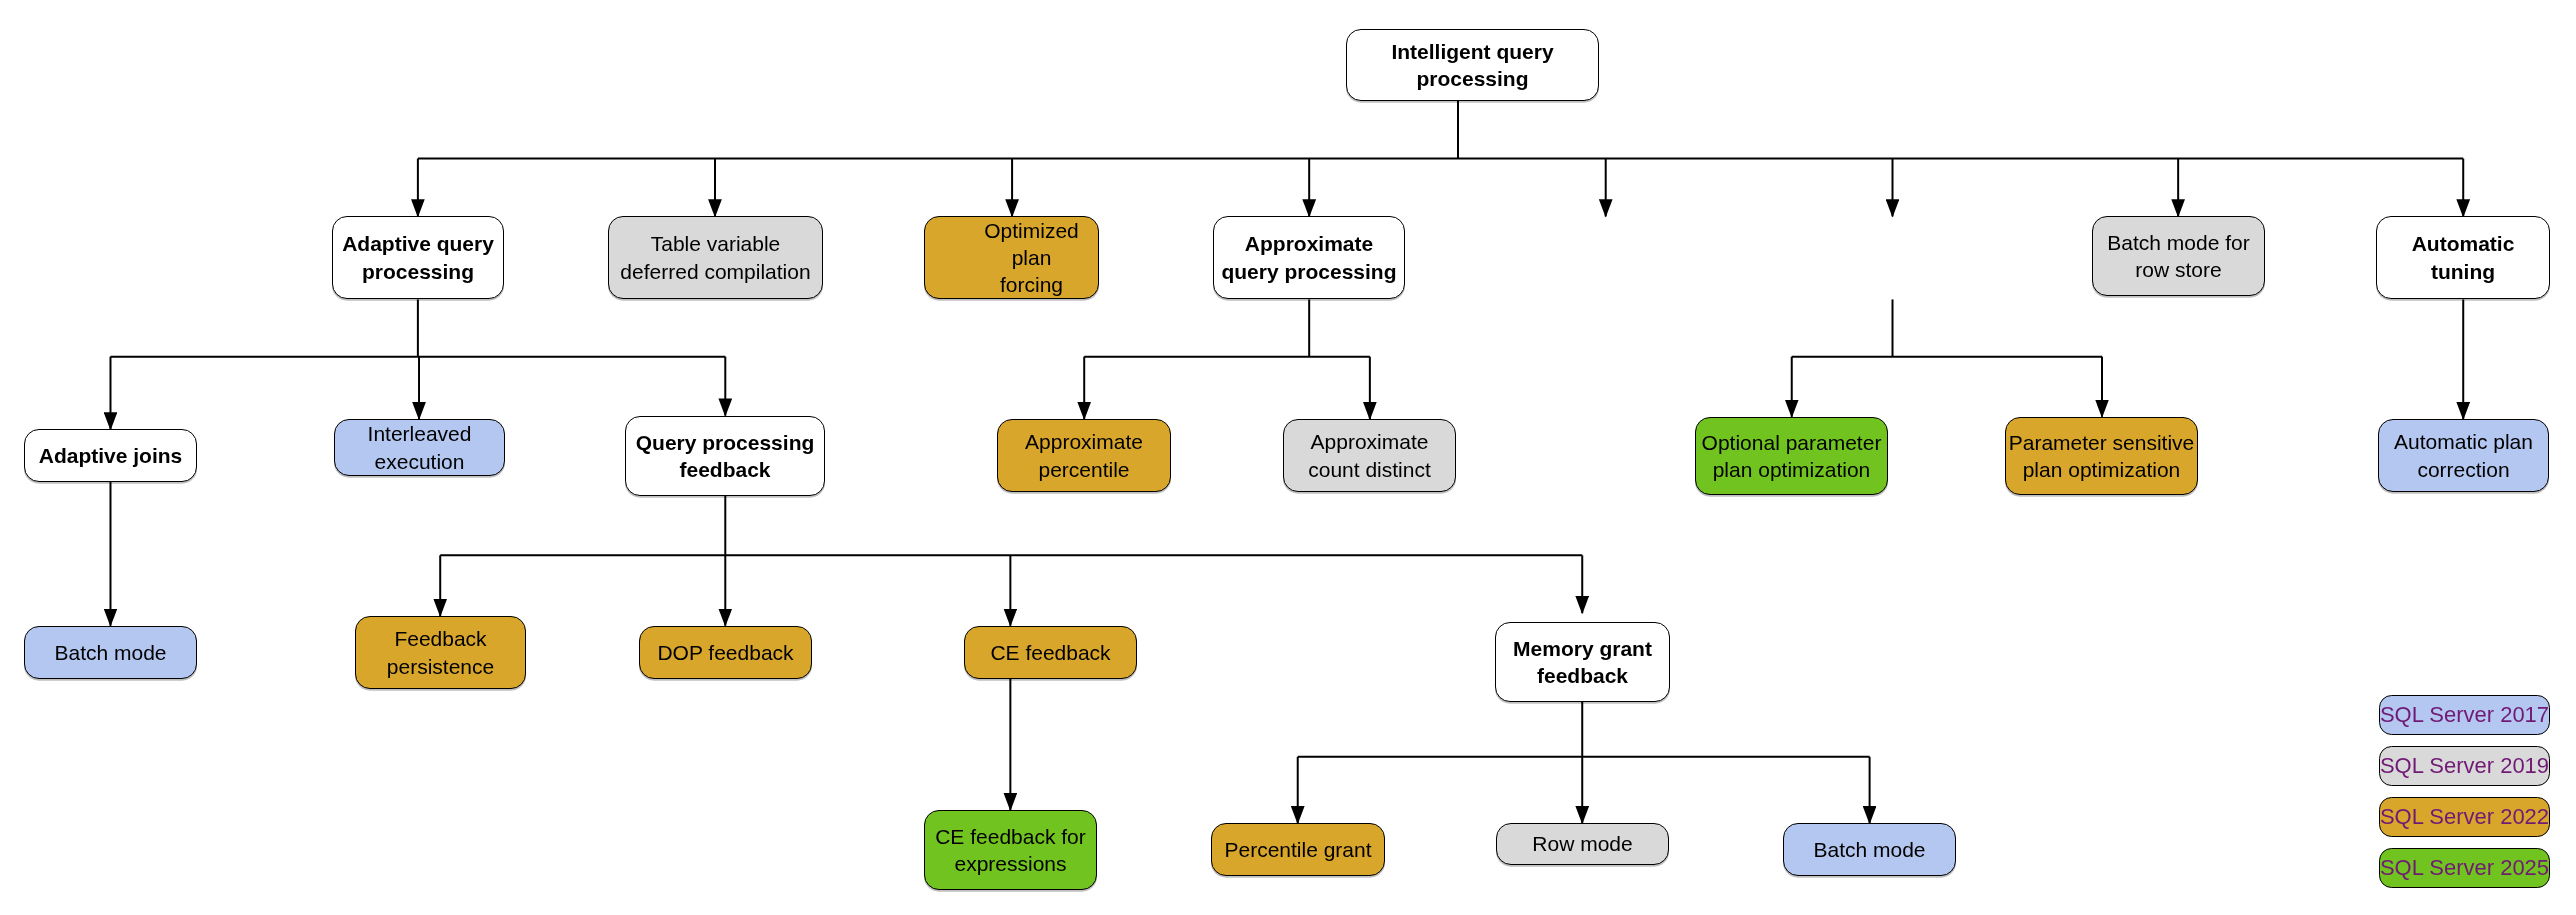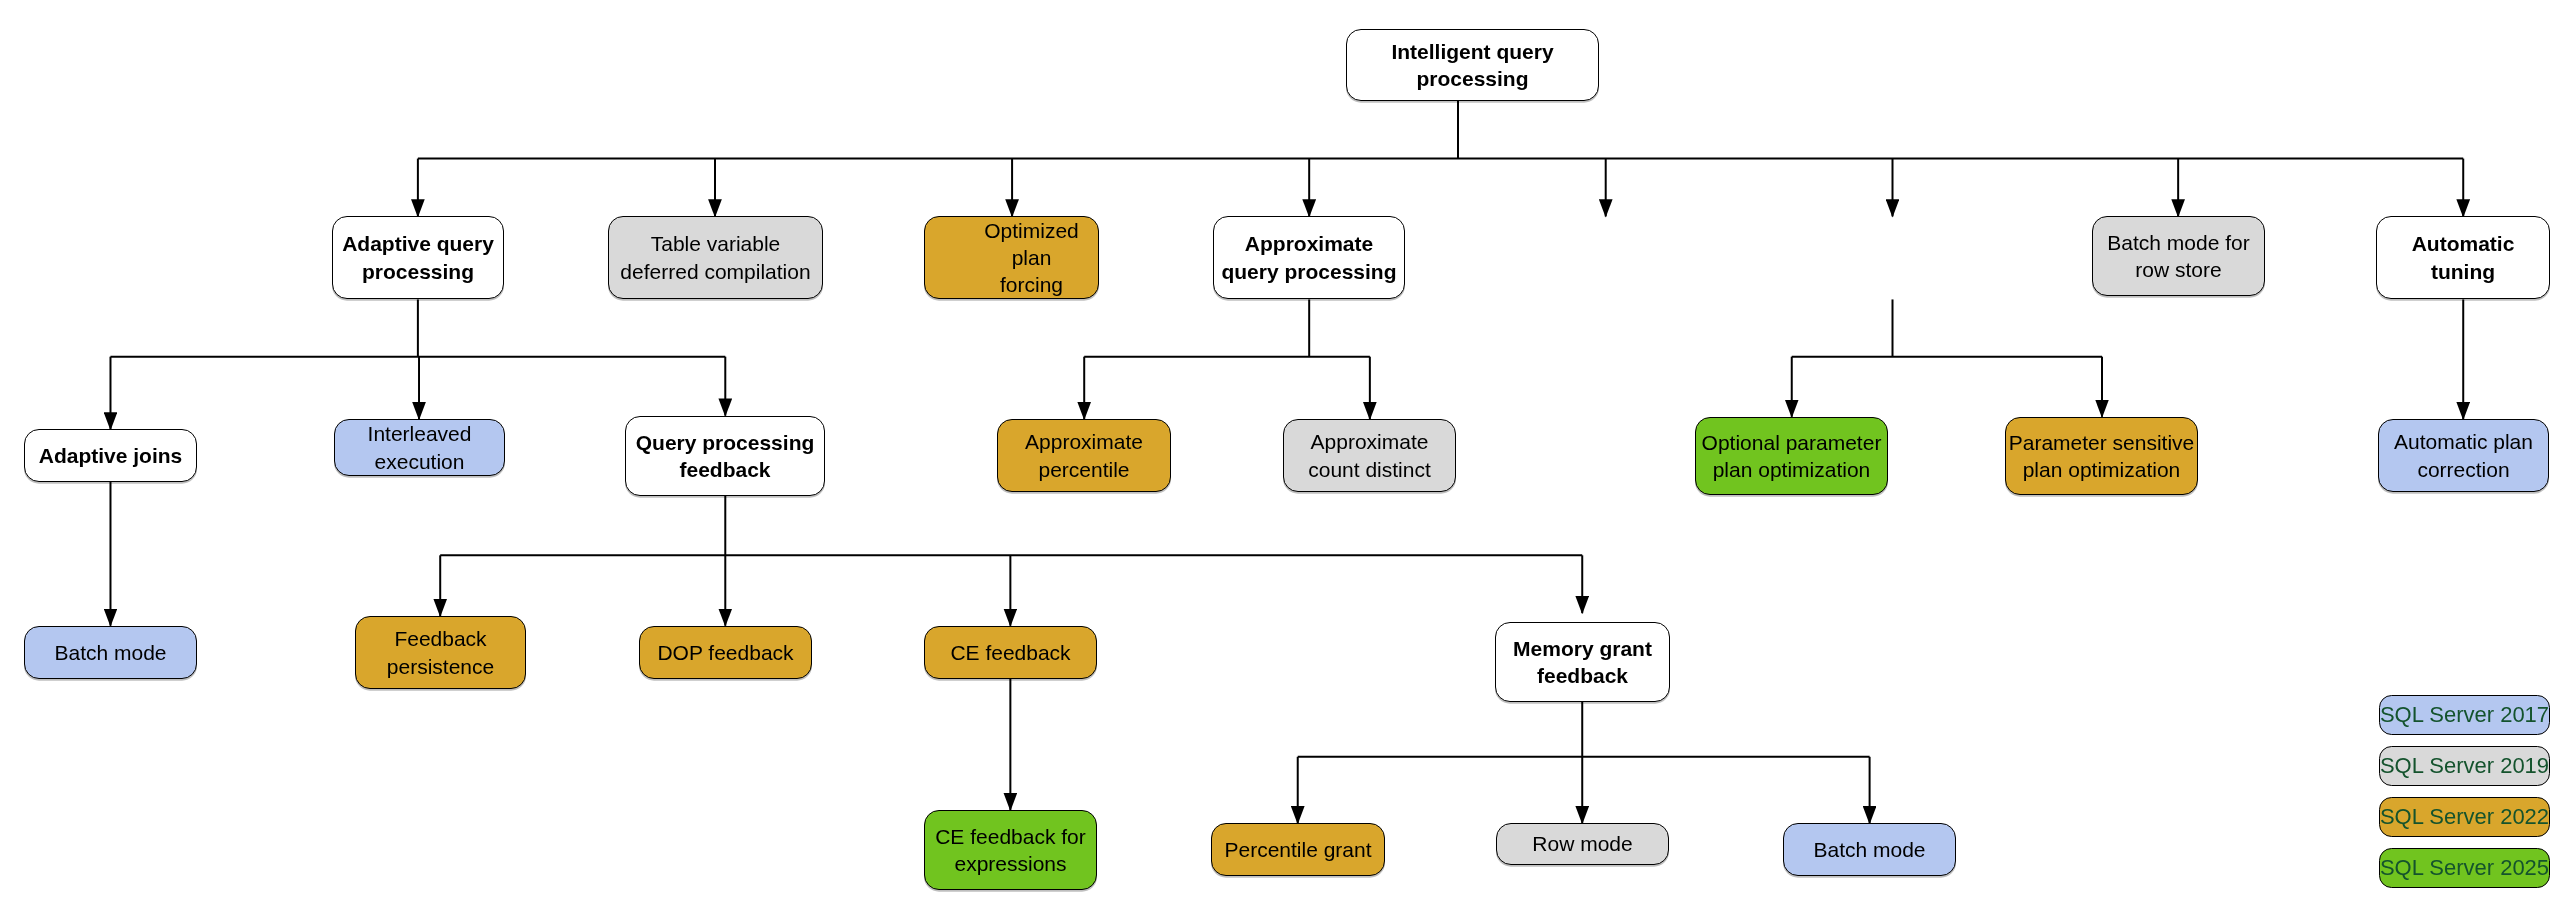--- a/index.html
+++ b/index.html
@@ -14,21 +14,21 @@
     display:flex;align-items:center;justify-content:center;
     text-align:center;white-space:pre-line;
     font-size:21px;line-height:1.3;color:#000;
     box-shadow:0 1.7px 0 rgba(0,0,0,0.25);
   }
   .node.bold{font-weight:bold;}
   .legend-item{
     position:absolute;box-sizing:border-box;
     border:1.7px solid #000;border-radius:12.6px;
     display:flex;align-items:center;justify-content:center;
-    font-size:22px;color:#14532d;text-align:center;white-space:nowrap;
+    font-size:22px;color:#701a75;text-align:center;white-space:nowrap;
   }
 </style>
 </head>
 <body>
 
 <div id="canvas" style="width: 2576px; height: 916px;">
   <svg id="edges" xmlns="http://www.w3.org/2000/svg" viewBox="0 0 4500 1600">
     <defs>
       <marker id="arrowhead" viewBox="0 0 32 24" refX="30" refY="12" markerWidth="32" markerHeight="24" markerUnits="userSpaceOnUse" orient="auto">
         <path d="M0,0 L32,12 L0,24 z" fill="#000"></path>
@@ -101,21 +101,21 @@
     <div class="node" style="left: 1695px; top: 417px; width: 193px; height: 78px; background: rgb(113, 196, 31);">Optional parameter
 plan optimization</div>
     <div class="node" style="left: 2005px; top: 417px; width: 193px; height: 78px; background: rgb(217, 166, 44);">Parameter sensitive
 plan optimization</div>
     <div class="node" style="left: 2378px; top: 419px; width: 171px; height: 73px; background: rgb(180, 199, 240);">Automatic plan
 correction</div>
     <div class="node" style="left: 24px; top: 626px; width: 173px; height: 53px; background: rgb(180, 199, 240);">Batch mode</div>
     <div class="node" style="left: 355px; top: 616px; width: 171px; height: 73px; background: rgb(217, 166, 44);">Feedback
 persistence</div>
     <div class="node" style="left: 639px; top: 626px; width: 173px; height: 53px; background: rgb(217, 166, 44);">DOP feedback</div>
-    <div class="node" style="left: 924px; top: 626px; width: 173px; height: 53px; background: rgb(217, 166, 44);">CE feedback</div>
+    <div class="node" style="left: 964px; top: 626px; width: 173px; height: 53px; background: rgb(217, 166, 44);">CE feedback</div>
     <div class="node bold" style="left: 1495px; top: 613px; width: 175px; height: 80px; background: rgb(255, 255, 255); margin-top: 9px;">Memory grant
 feedback</div>
     <div class="node" style="left: 924px; top: 810px; width: 173px; height: 80px; background: rgb(113, 196, 31); text-align: center;">CE feedback for
 expressions</div>
     <div class="node" style="left: 1211px; top: 823px; width: 174px; height: 53px; background: rgb(217, 166, 44);">Percentile grant</div>
     <div class="node" style="left: 1496px; top: 823px; width: 173px; height: 42px; background: rgb(217, 217, 217);">Row mode</div>
     <div class="node" style="left: 1783px; top: 823px; width: 173px; height: 53px; background: rgb(180, 199, 240);">Batch mode</div>
     <div class="legend-item" style="left: 2379px; top: 695px; width: 171px; height: 40px; background: rgb(180, 199, 240);">SQL Server 2017</div>
     <div class="legend-item" style="left: 2379px; top: 746px; width: 171px; height: 40px; background: rgb(217, 217, 217);">SQL Server 2019</div>
     <div class="legend-item" style="left: 2379px; top: 797px; width: 171px; height: 40px; background: rgb(217, 166, 44);">SQL Server 2022</div>

